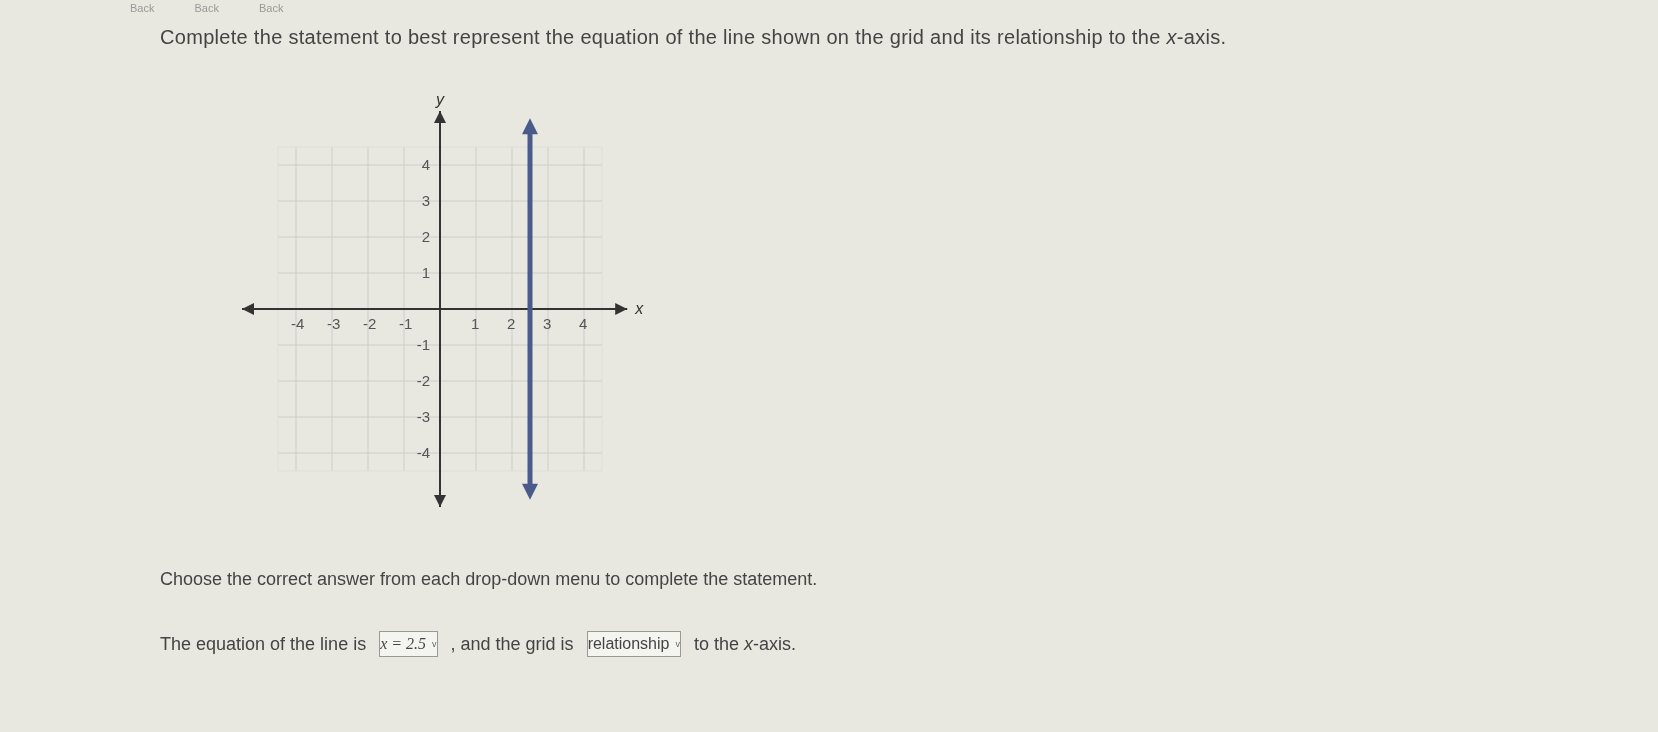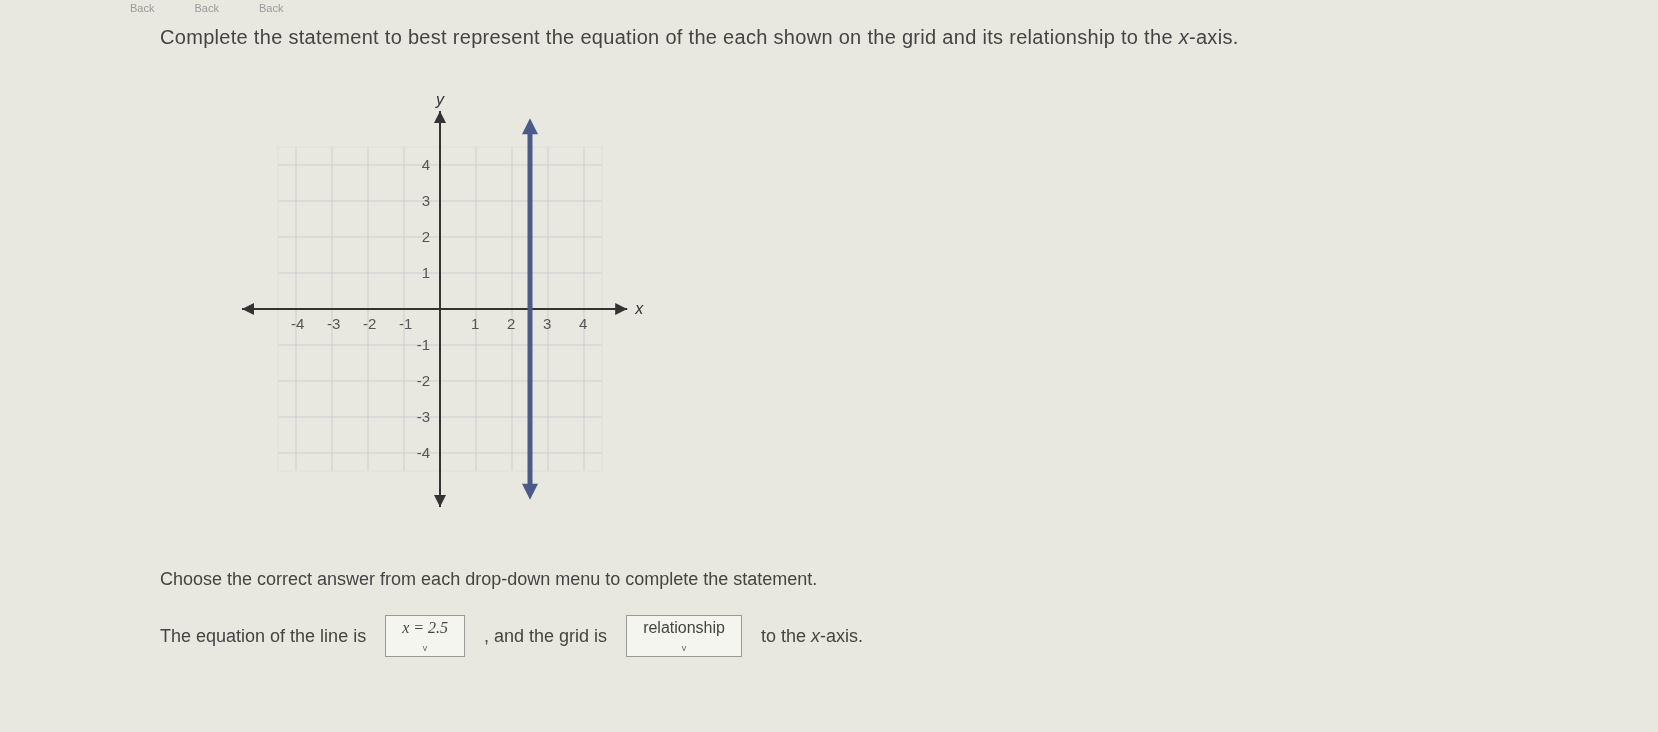--- a/index.html
+++ b/index.html
@@ -46,42 +46,41 @@
     }
     
     .chart-container {
       margin-left: 50px;
       margin-bottom: 40px;
     }
     
     .question-text {
       font-size: 18px;
       color: #444;
-      margin-bottom: 25px;
+      margin-bottom: 41px;
     }
     
     .answer-row {
       display: flex;
       align-items: center;
       flex-wrap: wrap;
-      gap: 19px;
+      gap: 13px;
       font-size: 18px;
       color: #444;
     }
     
     .dropdown {
       display: inline-flex;
       align-items: center;
       border: 1px solid #999;
       background: #f5f5f0;
-      padding: 3px 16px;
+      padding: 3px 0;
       font-size: 16px;
       cursor: pointer;
       gap: 6px;
-      flex-direction: column;
     }
     
     .dropdown .math {
       font-style: italic;
       font-family: 'Times New Roman', serif;
     }
     
     .dropdown-arrow {
       font-size: 9px;
       color: #666;
@@ -132,21 +131,21 @@
 
 <div class="nav-bar">
   <span class="nav-item">Back</span>
   <span class="nav-item">Back</span>
   <span class="nav-item">Back</span>
 </div>
 
 <div class="content">
 
   <p class="instruction">
-    <span>Complete the statement to best represent the equation of the each shown on the grid and its relationship to the </span><span class="italic">x</span><span>-axis.</span>
+    <span>Complete the statement to best represent the equation of the line shown on the grid and its relationship to the </span><span class="italic">x</span><span>-axis.</span>
   </p>
 
   <div class="chart-container">
     <svg class="grid-chart" width="460" height="440">
 
       <g id="grid-group">
           <line x1="86" y1="382" x2="86" y2="58" class="grid-line"></line>
           <line x1="68" y1="364" x2="392" y2="364" class="grid-line"></line>
           <line x1="122" y1="382" x2="122" y2="58" class="grid-line"></line>
           <line x1="68" y1="328" x2="392" y2="328" class="grid-line"></line>

